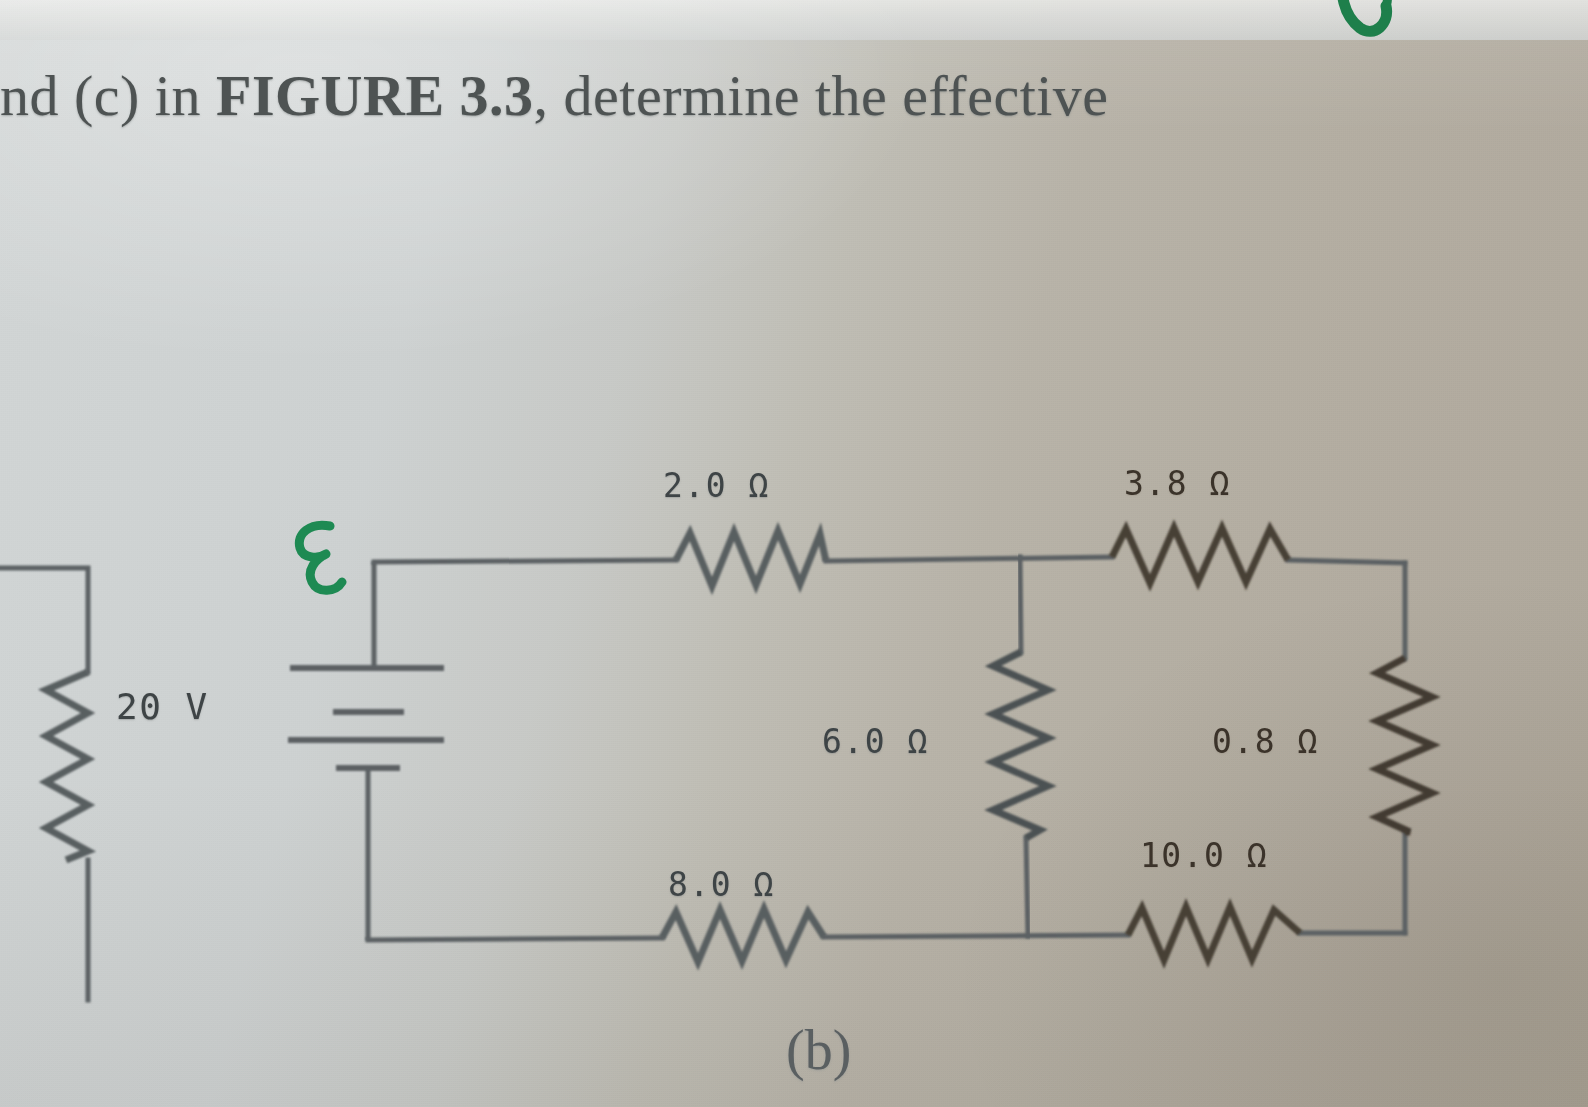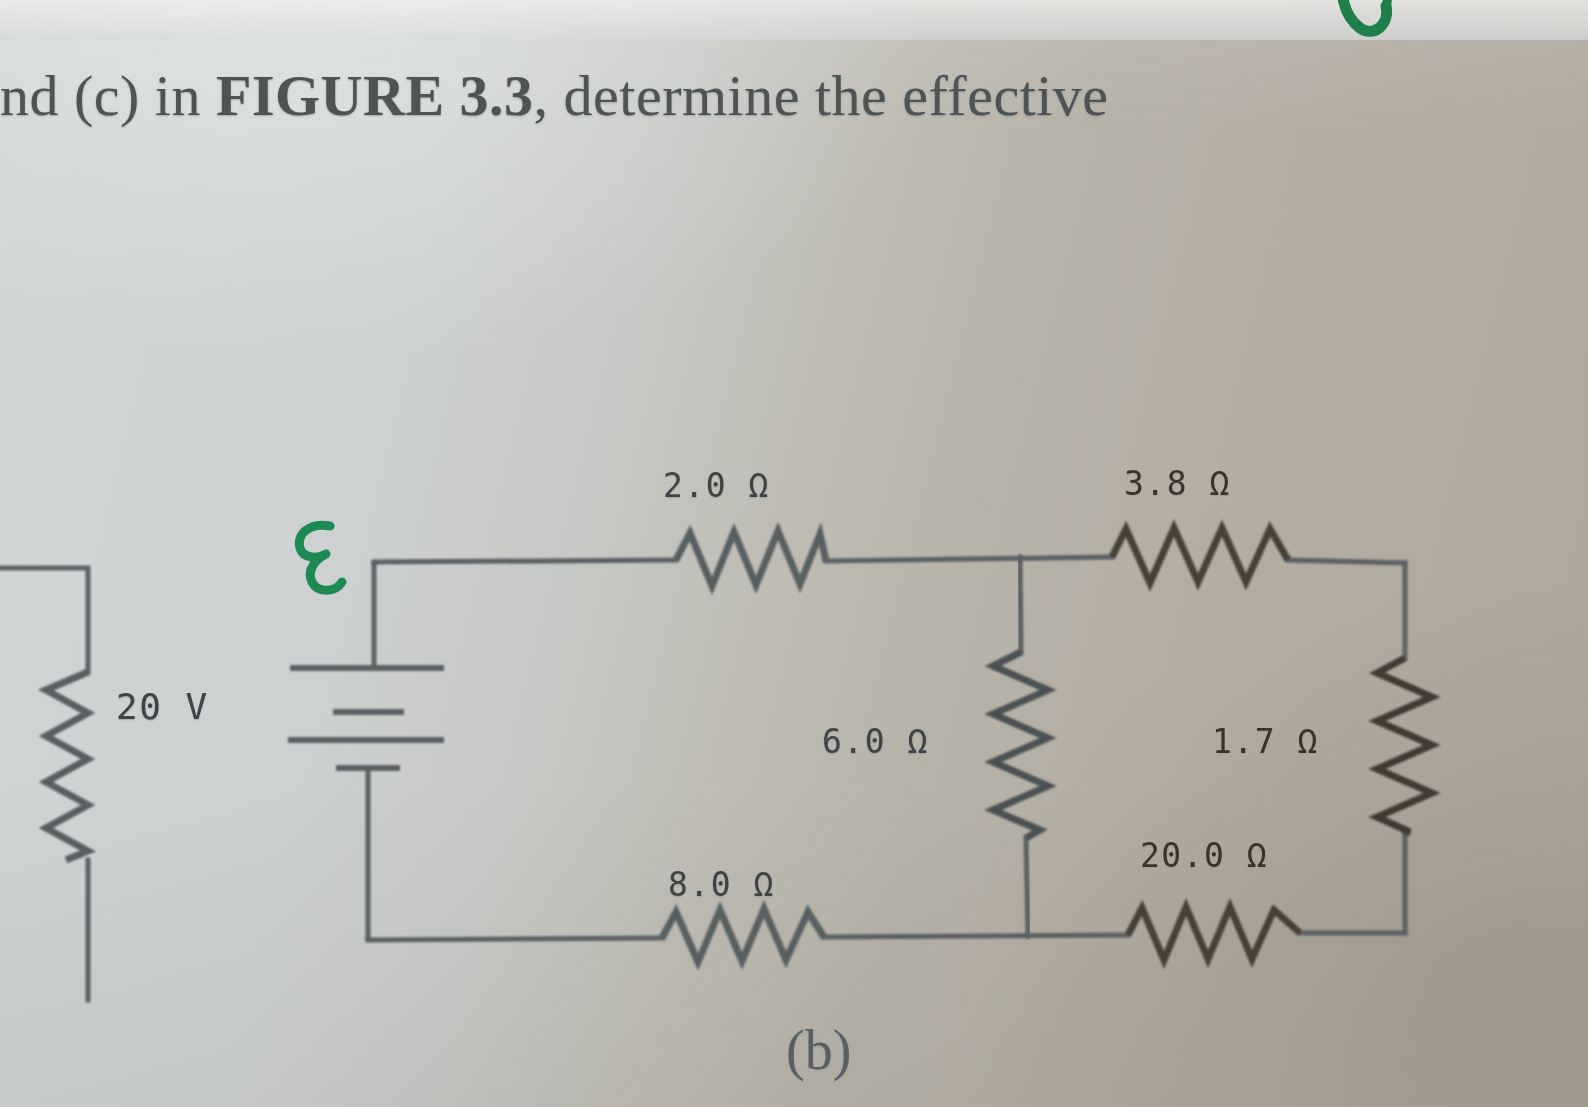--- a/index.html
+++ b/index.html
@@ -198,25 +198,25 @@
 
     <polyline filter="url(#softInkB)" fill="none" stroke="#463f36" stroke-width="7" stroke-linejoin="miter" points="1128,935 1142,908 1164,960 1186,907 1208,959 1230,907 1252,959 1274,910 1300,933"></polyline>
   </svg>
 
   <div class="clabel" style="left:663px; top:466px;">2.0 Ω</div>
 
   <div class="clabel warm" style="left:1124px; top:464px;">3.8 Ω</div>
 
   <div class="clabel" style="left:822px; top:722px;">6.0 Ω</div>
 
-  <div class="clabel warm" style="left:1212px; top:722px;">1.7 Ω</div>
+  <div class="clabel warm" style="left:1212px; top:722px;">0.8 Ω</div>
 
   <div class="clabel" style="left:668px; top:845px;margin-top:20px;">8.0 Ω</div>
 
-  <div class="clabel warm" style="left:1140px; top:836px;">20.0 Ω</div>
+  <div class="clabel warm" style="left:1140px; top:836px;">10.0 Ω</div>
 
   <div class="clabel" style="left:116px; top:686px; font-size:36px;">20 V</div>
 
   <svg class="ink-eps blurlite" viewBox="0 0 70 90">
     <path d="M 44 14 C 24 10, 10 22, 14 36 C 17 47, 33 47, 40 42 C 30 47, 20 58, 26 70 C 32 82, 50 80, 56 70" fill="none" stroke="#1e8a53" stroke-width="9" stroke-linecap="round" stroke-linejoin="round"></path>
   </svg>
 
   <svg class="ink-top blurlite" viewBox="0 0 90 80">
     <path d="M 30 6 C 22 26, 28 50, 44 62 C 58 72, 74 58, 70 40" fill="none" stroke="#1e7f4b" stroke-width="11" stroke-linecap="round"></path>
     <path d="M 62 10 C 70 18, 74 30, 70 40" fill="none" stroke="#1e7f4b" stroke-width="9" stroke-linecap="round"></path>

